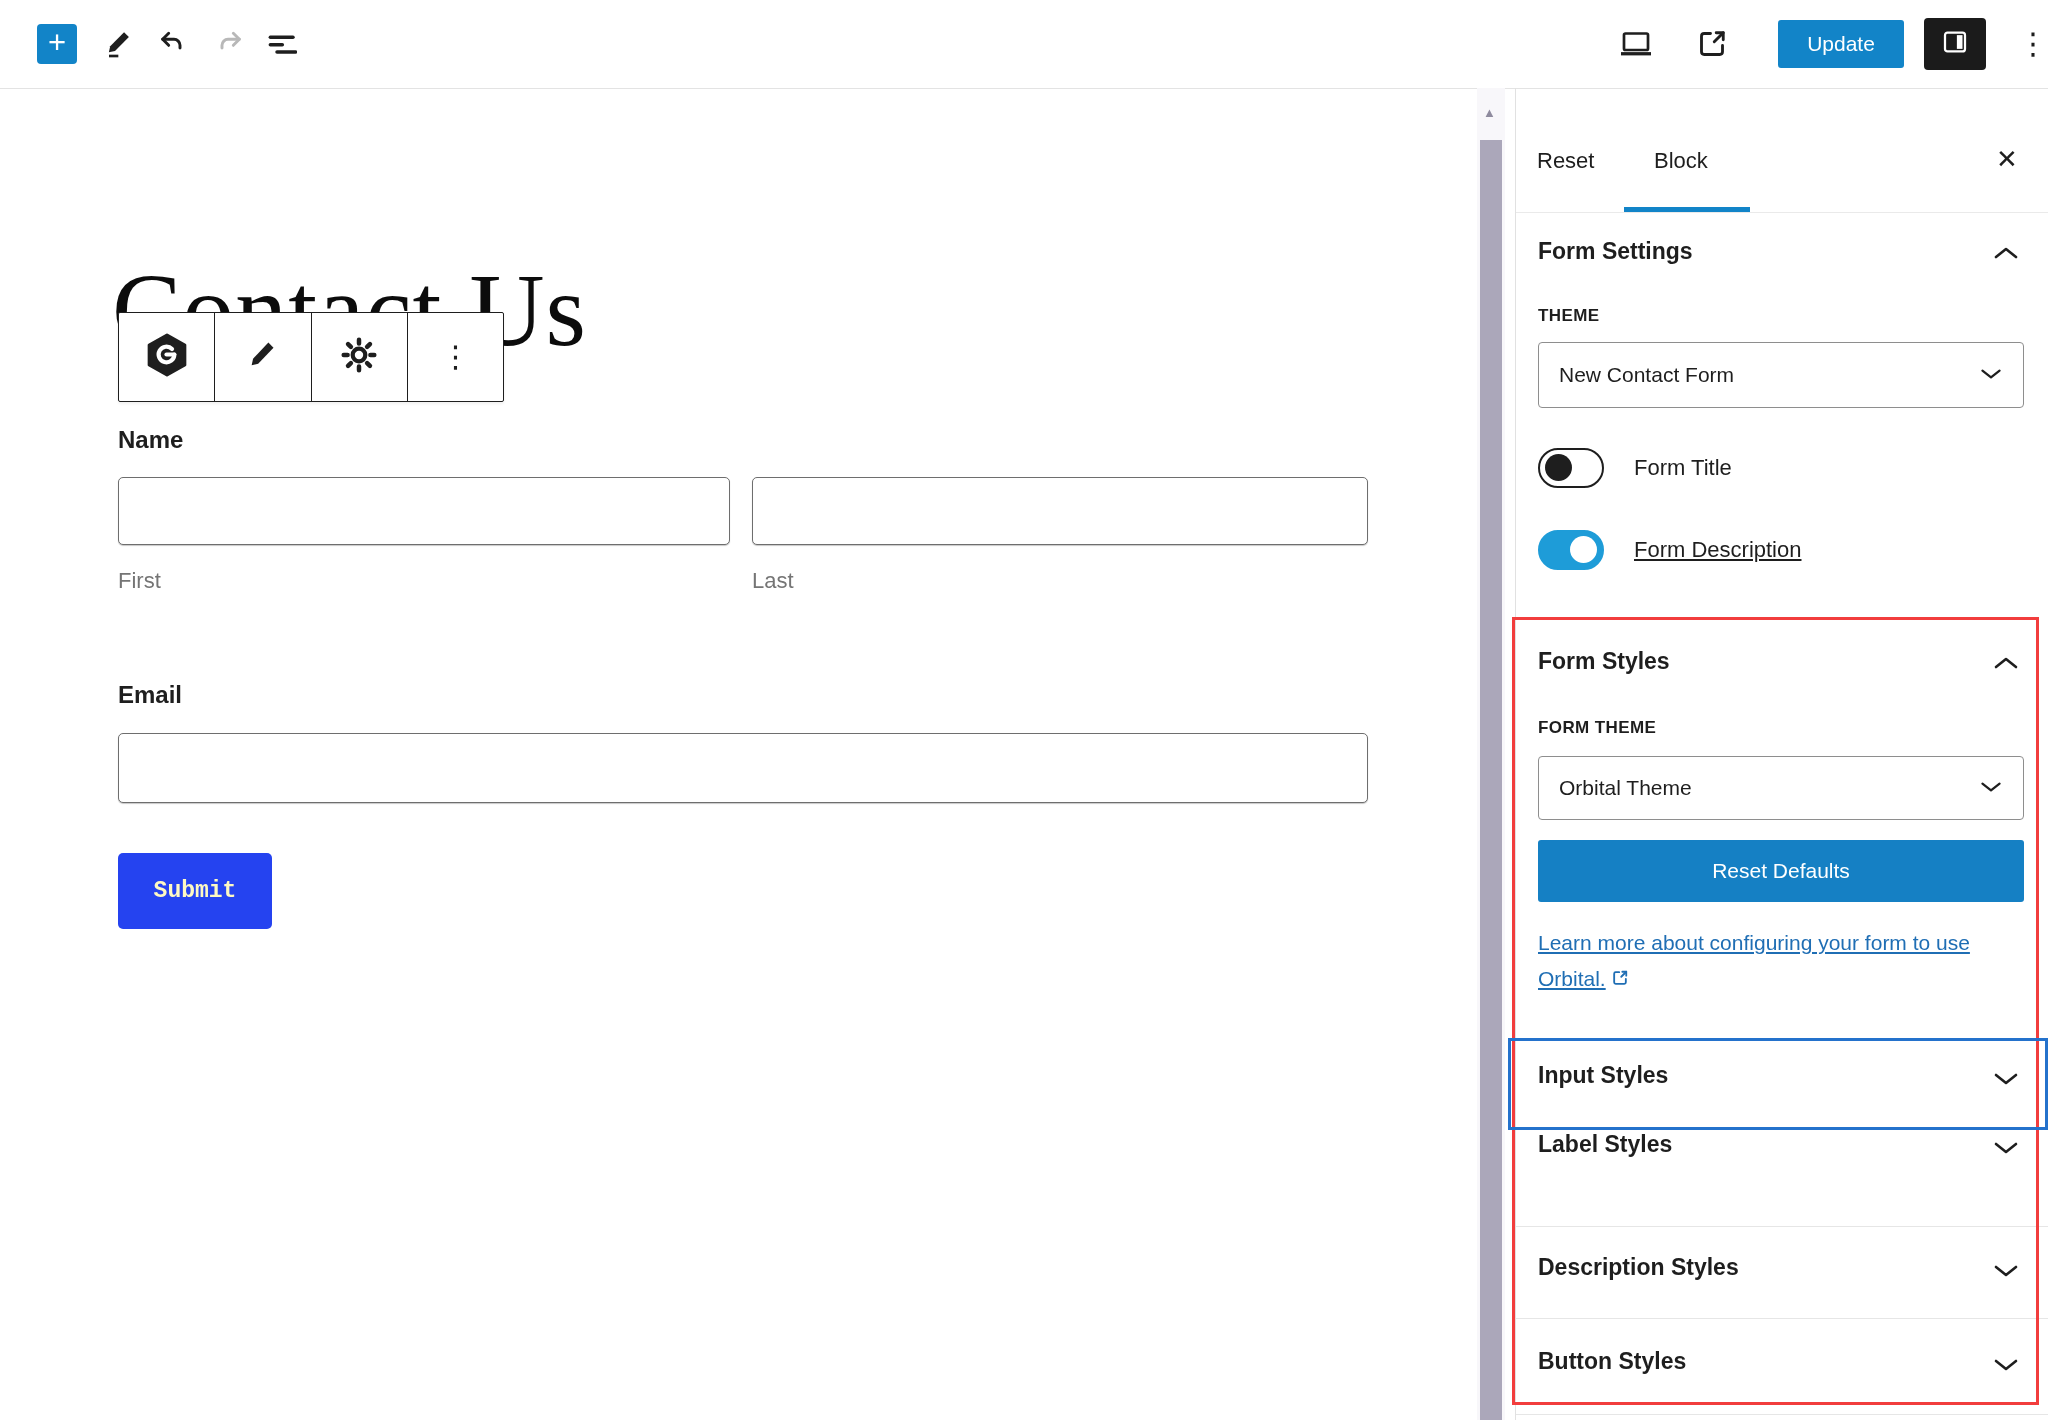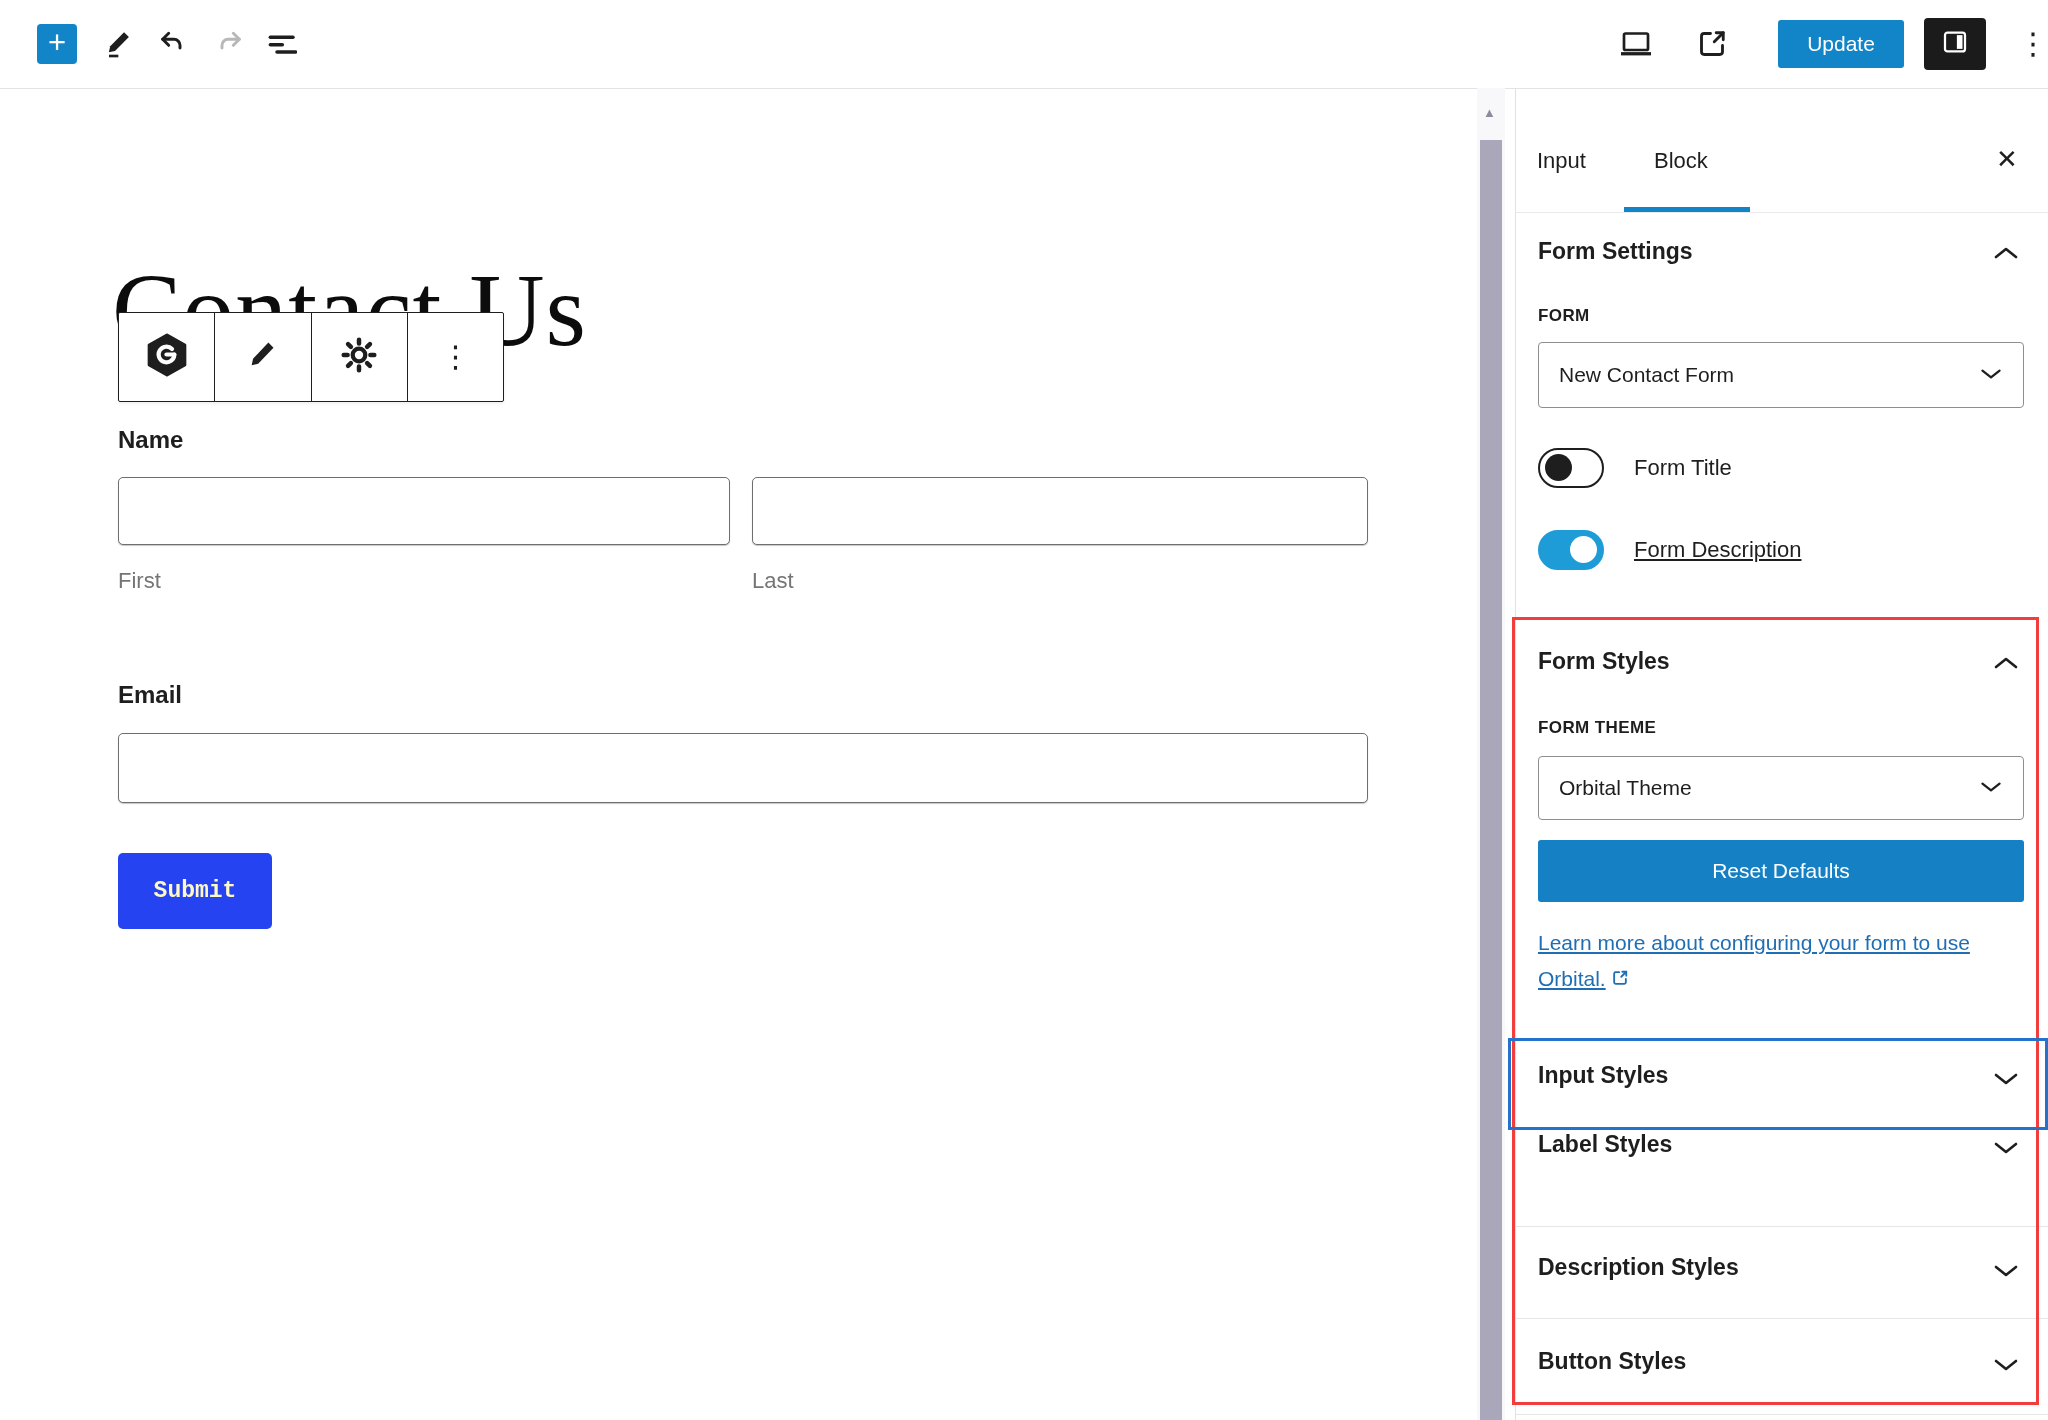--- a/index.html
+++ b/index.html
@@ -184,34 +184,34 @@
     <button class="abs submit-btn">Submit</button>
   </main>
 
   <div class="abs scroll-track"></div>
   <div class="abs scroll-up">▲</div>
   <div class="abs scroll-thumb"></div>
 
   <aside>
     <div class="abs sidebar-border"></div>
 
-    <div class="abs tab" style="left:1537px;top:148px;">Input</div>
+    <div class="abs tab" style="left:1537px;top:148px;">Reset</div>
     <div class="abs tab" style="left:1654px;top:148px;font-weight:500;">Block</div>
     <div class="abs tab-underline"></div>
     <div class="abs tabs-divider"></div>
     <div class="abs close-x">✕</div>
 
     <div class="abs sect-title" style="left:1538px;top:238px;">Form Settings</div>
     <div class="abs chev" style="left:1992px;top:244px;">
       <svg width="28" height="18" viewBox="0 0 28 18" fill="none" stroke="#1e1e1e" stroke-width="2.6" stroke-linecap="round" stroke-linejoin="round">
           <path d="M4 13L14 5l10 8"></path>
         </svg>
     </div>
 
-    <div class="abs mini-label" style="left:1538px;top:306px;">FORM</div>
+    <div class="abs mini-label" style="left:1538px;top:306px;">THEME</div>
     <div class="select" style="left:1538px;top:342px;height:66px;gap:9px;">
       <span>New Contact Form</span>
       <span>
         <svg width="24" height="16" viewBox="0 0 28 18" fill="none" stroke="#1e1e1e" stroke-width="2.6" stroke-linecap="round" stroke-linejoin="round">
             <path d="M4 5l10 8 10-8"></path>
           </svg>
       </span>
     </div>
 
     <div class="toggle off" style="left:1538px;top:448px;">

